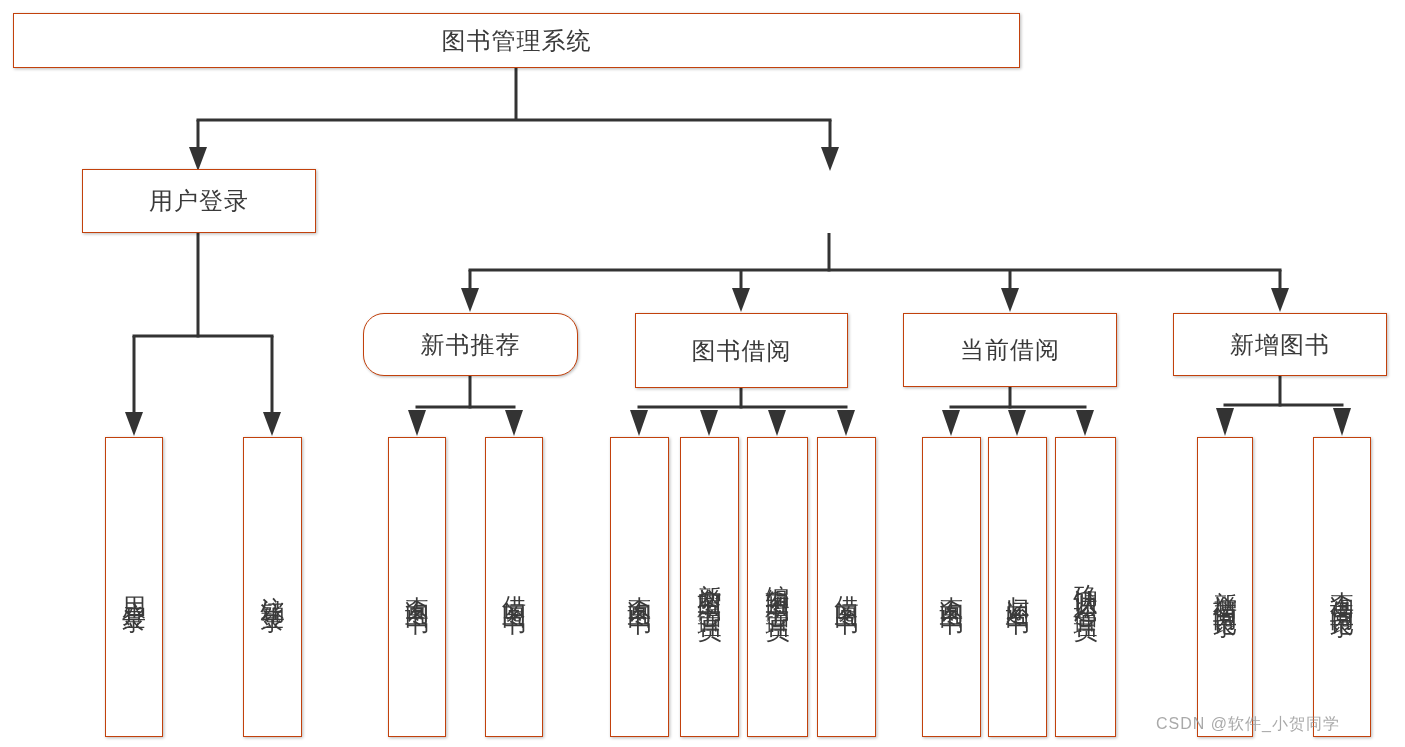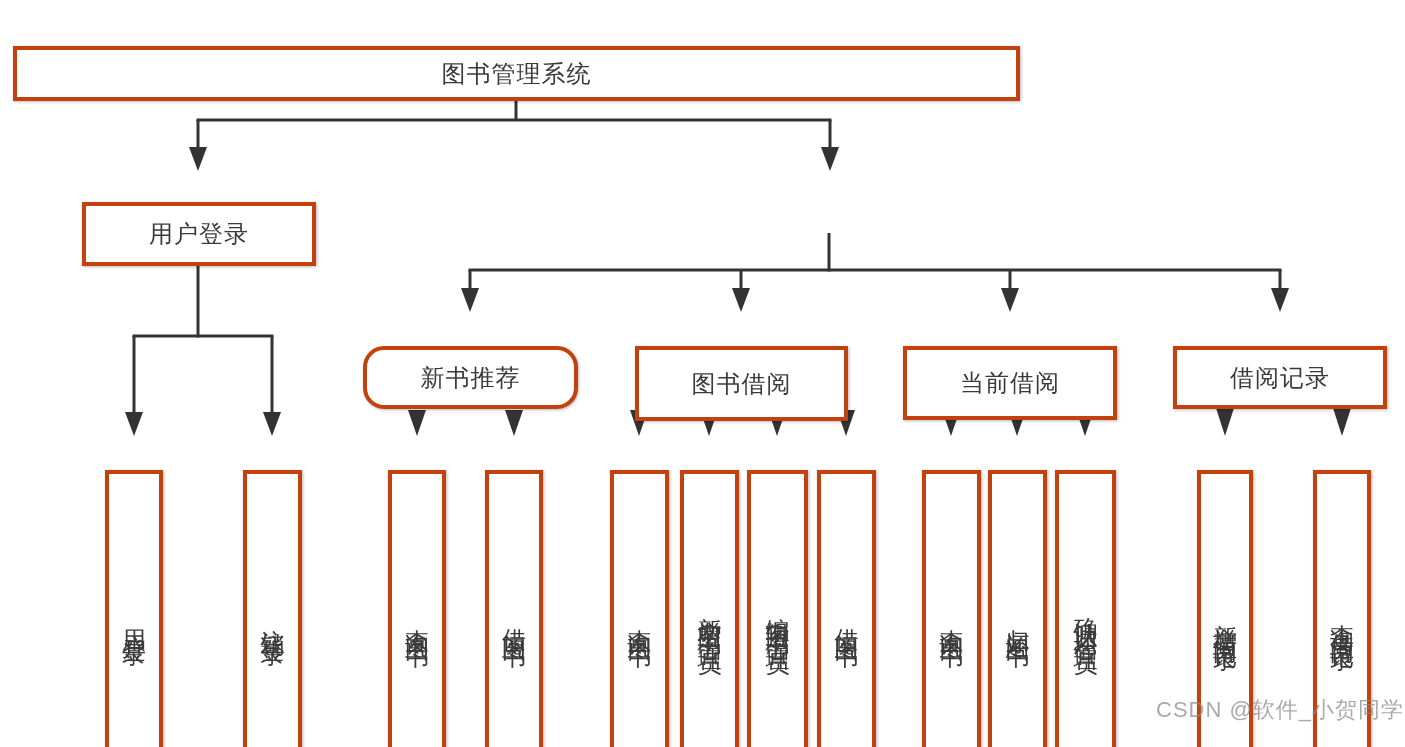--- a/index.html
+++ b/index.html
@@ -20,44 +20,43 @@
     left: 0;
     top: 0;
     width: 1405px;
     height: 747px;
     pointer-events: none;
   }
   .box {
     position: absolute;
     box-sizing: border-box;
     background: #ffffff;
-    border: 4px solid #c2410c;
+    border: 1px solid #c2410c;
     color: #3a3a3a;
     display: flex;
     align-items: center;
     justify-content: center;
     font-size: 24px;
     letter-spacing: 1px;
     box-shadow: 1px 1px 3px rgba(0,0,0,0.28);
     white-space: nowrap;
-    margin-top: 33px;
   }
   .vbox {
     writing-mode: vertical-rl;
     text-orientation: mixed;
     letter-spacing: 5px;
     font-size: 24px;
     white-space: normal;
   }
   .watermark {
     position: absolute;
     left: 1156px;
-    top: 695px;
+    top: 714px;
     width: 245px;
-    font-size: 22px;
+    font-size: 16px;
     color: rgba(140, 140, 140, 0.75);
     letter-spacing: 1px;
     z-index: 5;
     white-space: nowrap;
   }
 </style>
 </head>
 <body>
 
 <div class="canvas">
@@ -121,21 +120,21 @@
     </g>
   </svg>
 
   <div class="box" style="left:13px; top:13px; width:1007px; height:55px;">图书管理系统</div>
 
   <div class="box" style="left:82px; top:169px; width:234px; height:64px;">用户登录</div>
 
   <div class="box" style="left:363px; top:313px; width:215px; height:63px;border-radius:21px;">新书推荐</div>
   <div class="box" style="left:635px; top:313px; width:213px; height:75px;">图书借阅</div>
   <div class="box" style="left:903px; top:313px; width:214px; height:74px;">当前借阅</div>
-  <div class="box" style="left:1173px; top:313px; width:214px; height:63px;">借阅记录</div>
+  <div class="box" style="left:1173px; top:313px; width:214px; height:63px;">新增图书</div>
 
   <div class="box vbox" style="left:105px; top:437px; width:58px; height:300px;">用户登录</div>
   <div class="box vbox" style="left:243px; top:437px; width:59px; height:300px;">注销登录</div>
 
   <div class="box vbox" style="left:388px; top:437px; width:58px; height:300px;">查询图书</div>
   <div class="box vbox" style="left:485px; top:437px; width:58px; height:300px;">借阅图书</div>
 
   <div class="box vbox" style="left:610px; top:437px; width:59px; height:300px;">查询图书</div>
   <div class="box vbox" style="left:680px; top:437px; width:59px; height:300px;">新增图书（管理员）</div>
   <div class="box vbox" style="left:747px; top:437px; width:61px; height:300px;">编辑图书（管理员）</div>

